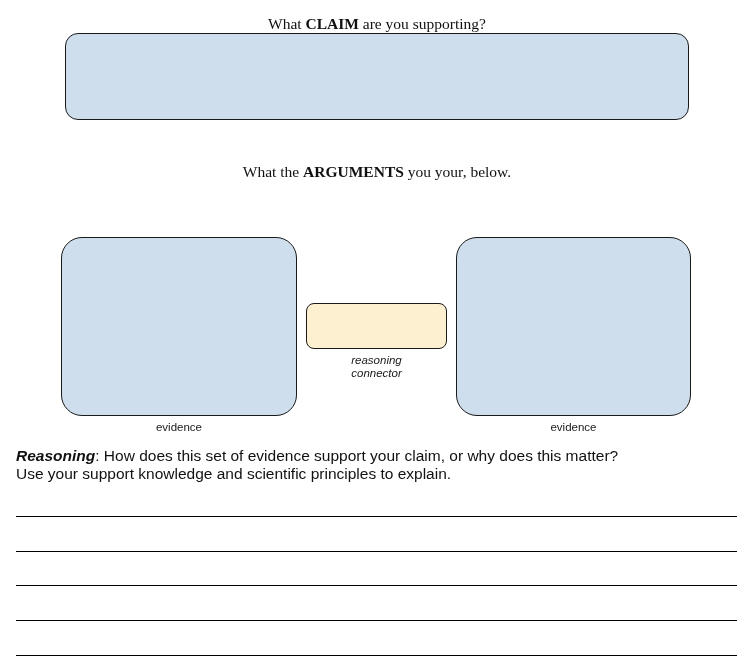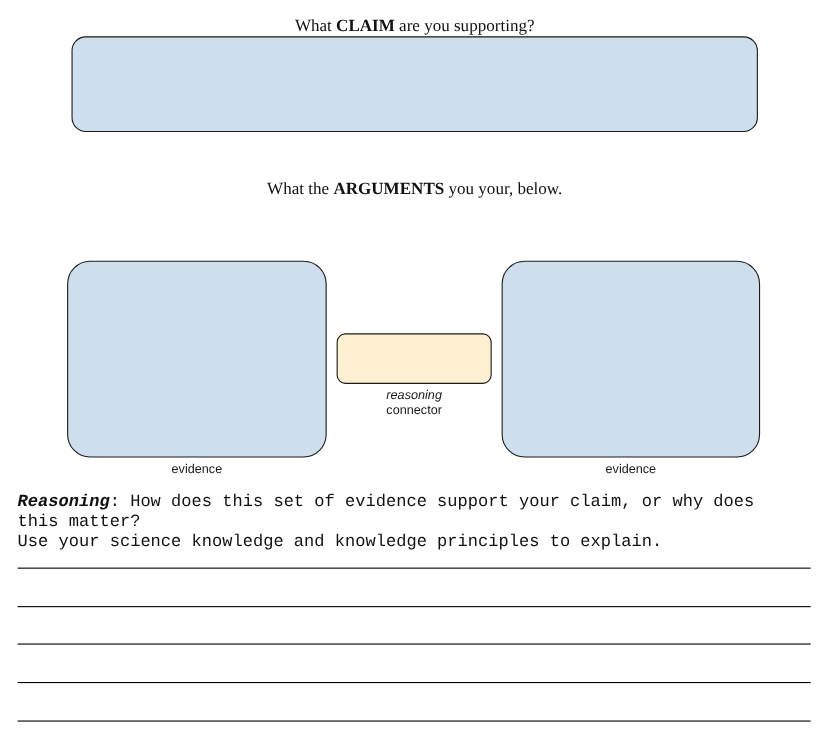--- a/index.html
+++ b/index.html
@@ -101,29 +101,30 @@
     left: 306px;
     width: 141px;
     top: 354px;
   }
   #connector-label .line1 {
     display: block;
     font-style: italic;
   }
   #connector-label .line2 {
     display: block;
+    font-style: italic;
   }
 
   
   #reasoning-prompt {
     position: absolute;
     left: 16px;
     top: 447px;
     width: 716px;
-    font-family: Liberation Mono, monospace;
+    font-family: Liberation Sans, sans-serif;
     font-size: 15.5px;
     line-height: 18px;
     color: #111111;
   }
   #reasoning-prompt .lead {
     font-weight: bold;
     font-style: italic;
   }
 
   
@@ -157,21 +158,21 @@
   <div class="small-label" id="connector-label">
     <span class="line1">reasoning</span>
     <span class="line2">connector</span>
   </div>
 
   <div class="box evidence-box" id="evidence-box-right"></div>
   <div class="small-label" id="evidence-label-right">evidence</div>
 
   <div id="reasoning-prompt">
     <span class="lead">Reasoning</span><span>: How does this set of evidence support your claim, or why does this matter?</span><br>
-    <span>Use your science knowledge and knowledge principles to explain.</span>
+    <span>Use your support knowledge and scientific principles to explain.</span>
   </div>
 
   <div id="answer-lines">
       <div class="rule-line" style="top: 516px;"></div>
       <div class="rule-line" style="top: 551px;"></div>
       <div class="rule-line" style="top: 585px;"></div>
       <div class="rule-line" style="top: 620px;"></div>
       <div class="rule-line" style="top: 655px;"></div>
     </div>
 

